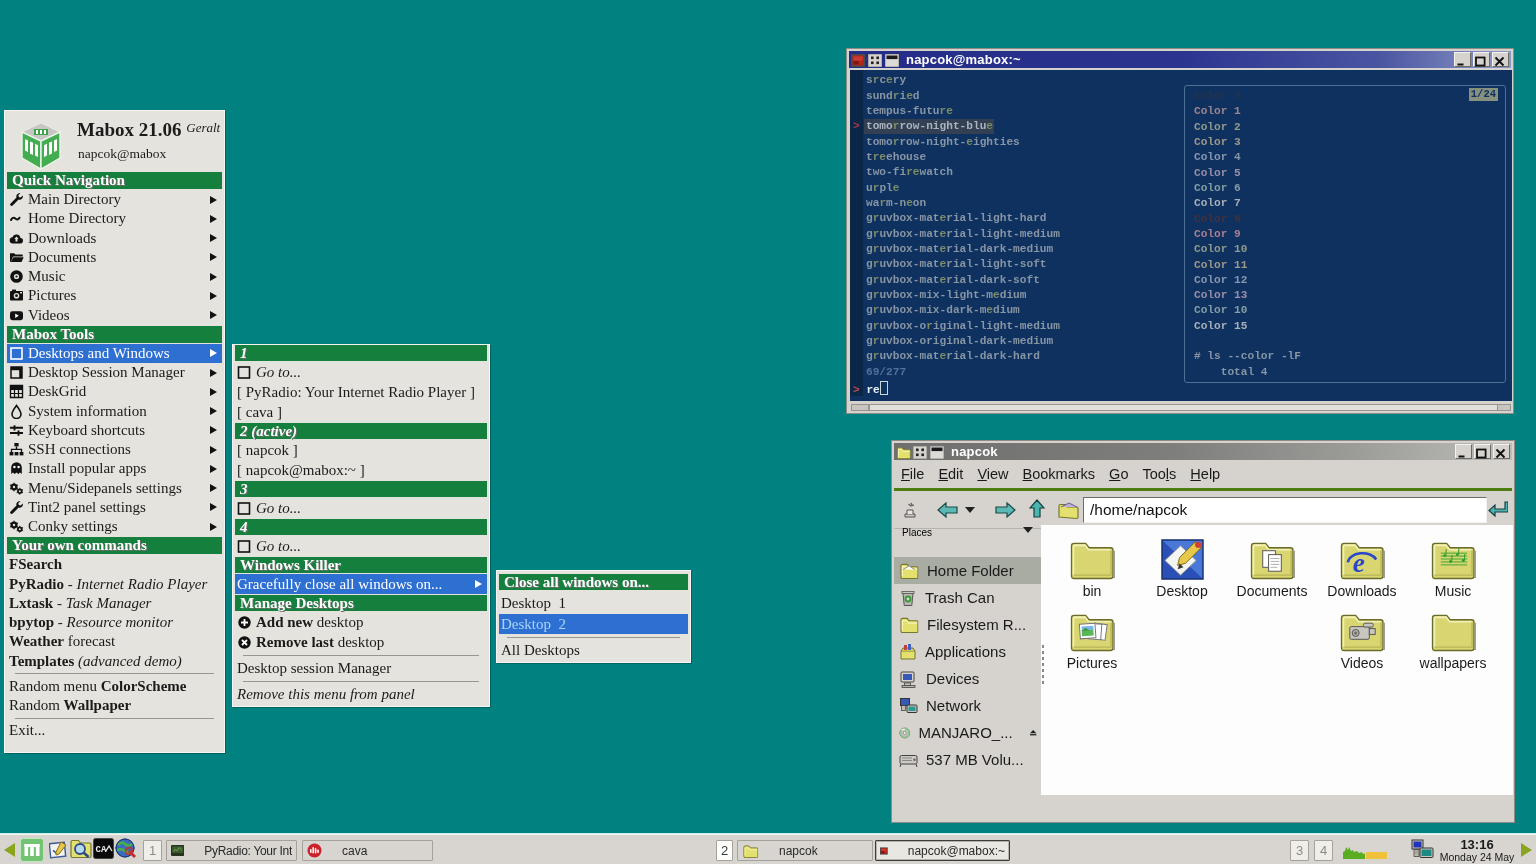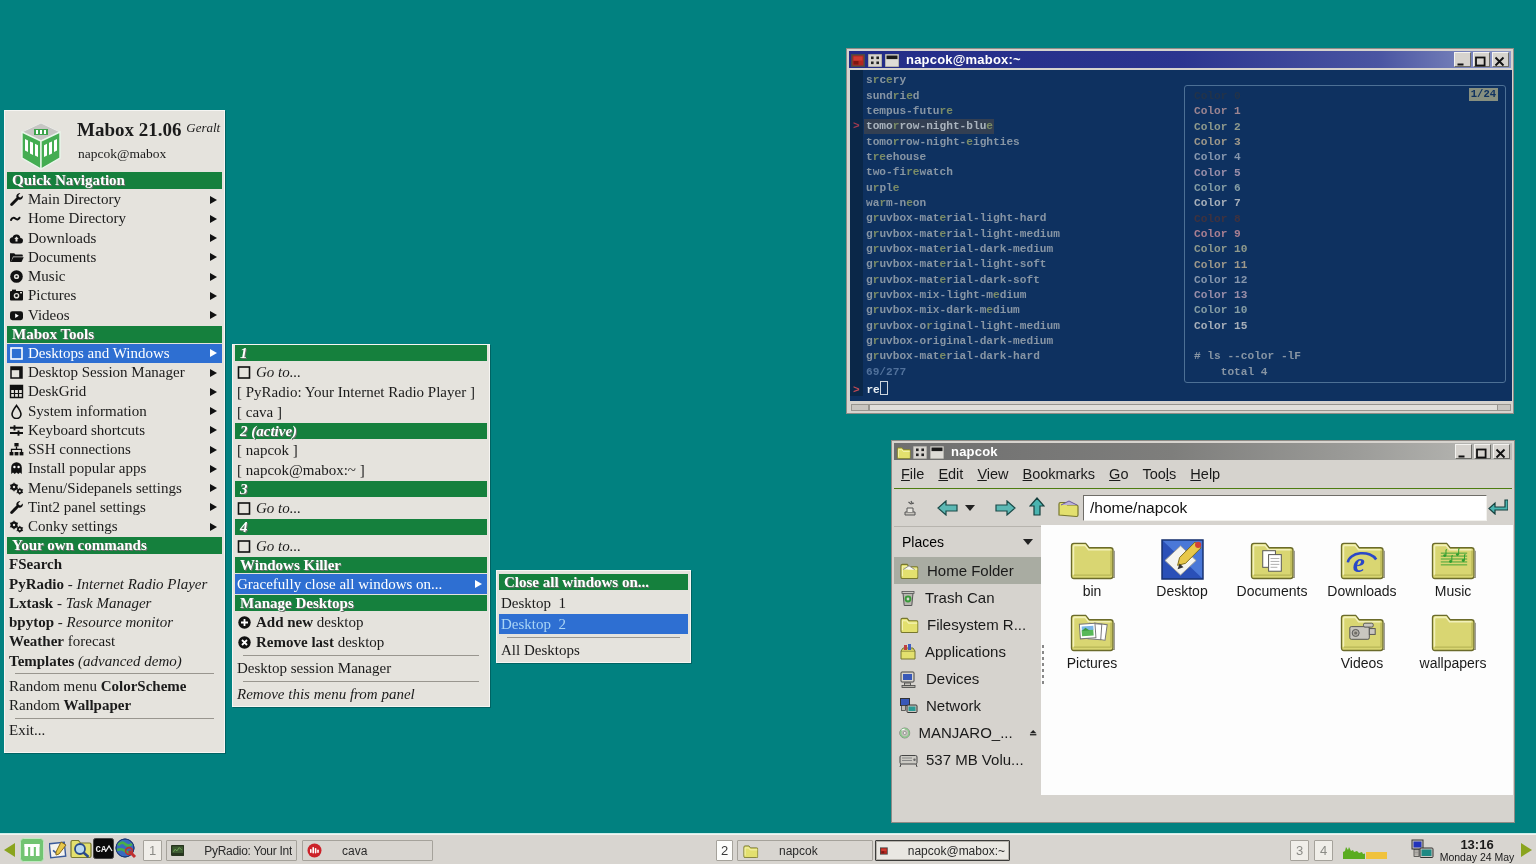--- a/index.html
+++ b/index.html
@@ -26,21 +26,21 @@
 .tbar .ttl{color:#fff;font-weight:bold;font-size:13px;margin-left:4px;letter-spacing:.2px}
 .tico{width:14px;height:13px;margin-right:3px;flex:0 0 14px}
 .wbtn{width:15px;height:13px;background:#d6d3ce;border:1px solid;border-color:#f4f3f0 #6b6b66 #6b6b66 #f4f3f0;margin-left:2px;position:relative;flex:0 0 15px}
 .spacer{flex:1}
 
 .tcontent{position:absolute;background:#0e3160;overflow:hidden}
 pre.term{margin:0;font-family:"Liberation Mono",monospace;font-weight:bold;font-size:11.15px;line-height:15.33px;color:#8795a4;position:absolute;white-space:pre}
 .g{color:#7b8c66}
 .dim{color:#51719b;font-weight:bold}
 
-.fmenu{font-size:14.5px;color:#1a1a1a;display:flex;height:28px;align-items:center;padding-left:0;border-bottom:1px solid #4d7c0f}
+.fmenu{font-size:14.5px;color:#1a1a1a;display:flex;height:28px;align-items:center;padding-left:0;border-bottom:3px solid #4d7c0f}
 .fmenu span{padding:0 7px}
 .fmenu u{text-decoration:underline}
 .sbrow{height:27px;display:flex;align-items:center;padding-left:5px;font-size:15px;color:#1a1a1a;gap:8px}
 .ficon{position:absolute;width:90px;text-align:center;font-size:14px;color:#1a1a1a}
 .ficon svg{display:block;margin:0 auto}
 .ficon .lbl{margin-top:3px}
 
 #taskbar{position:absolute;left:0;top:833px;width:1536px;height:31px;box-sizing:border-box;background:#d8d5d0;border-top:1px solid #cdeeea;box-shadow:inset 0 1px 0 #f4f3ef}
 .tsk{position:absolute;top:6px;height:21px;border:1px solid #a5a29b;background:#d8d5d0;box-sizing:border-box;display:flex;align-items:center;font-size:12px;color:#2a2a2a;padding:0 4px;gap:20px;border-radius:1px}
 .dnum{position:absolute;top:6px;height:21px;width:19px;border:1px solid #a5a29b;background:#f0eee9;box-sizing:border-box;text-align:center;line-height:19px;font-size:13px;color:#8b8b86;border-radius:1px}
@@ -387,21 +387,21 @@
     <svg width="24" height="20" viewBox="0 0 24 20" class="abs" style="left:163px;top:9px">
         <path d="M2 17 V6 q0-1.5 1.5-1.5 h5 l2 2.5 h9 q1.5 0 1.5 1.5 v8.5 q0 1.5-1.5 1.5z" fill="#e3e06e" stroke="#77772e" stroke-width="1.2"></path>
         <path d="M4 7 l8-4 8 4" fill="#b9b0d8" stroke="#6a5a9a"></path>
       </svg>
     <div class="abs" style="left:189px;top:6px;width:396px;height:24px;background:#fff;border:1px solid;border-color:#6f6d68 #f2f1ed #f2f1ed #6f6d68;font-size:15.5px;line-height:24px;padding-left:6px;color:#111">/home/napcok</div>
     <svg width="20" height="16" viewBox="0 0 20 16" class="abs" style="left:594px;top:10px">
         <path d="M17 1 v7 H7 V4 L1 9.5 7 15 v-4 h13 V1z" fill="#4ab4b0" stroke="#15403e" stroke-width="1.2"></path>
       </svg>
   </div>
   <div class="abs" style="left:2px;top:84px;width:147px;height:270px;border-right:1px solid #b0ada7">
-    <div style="height:30px;display:flex;align-items:center;padding:2px 8px 0 8px;font-size:14px">
+    <div style="height:30px;display:flex;align-items:flex-start;padding:2px 8px 0 8px;font-size:10px">
         <span>Places</span>
         <span class="spacer"></span>
         <svg width="10" height="6" viewBox="0 0 10 6">
           <path d="M0 0h10L5 6z" fill="#222"></path>
         </svg>
       </div>
     <div class="sbrow" style="background:#a9aca2"><svg width="20" height="17" viewBox="0 0 20 18">
           <use href="#tfold"></use>
           <path d="M4 8 l6-4 6 4" fill="#f8f8f4" stroke="#888"></path>
         </svg>Home Folder</div>

